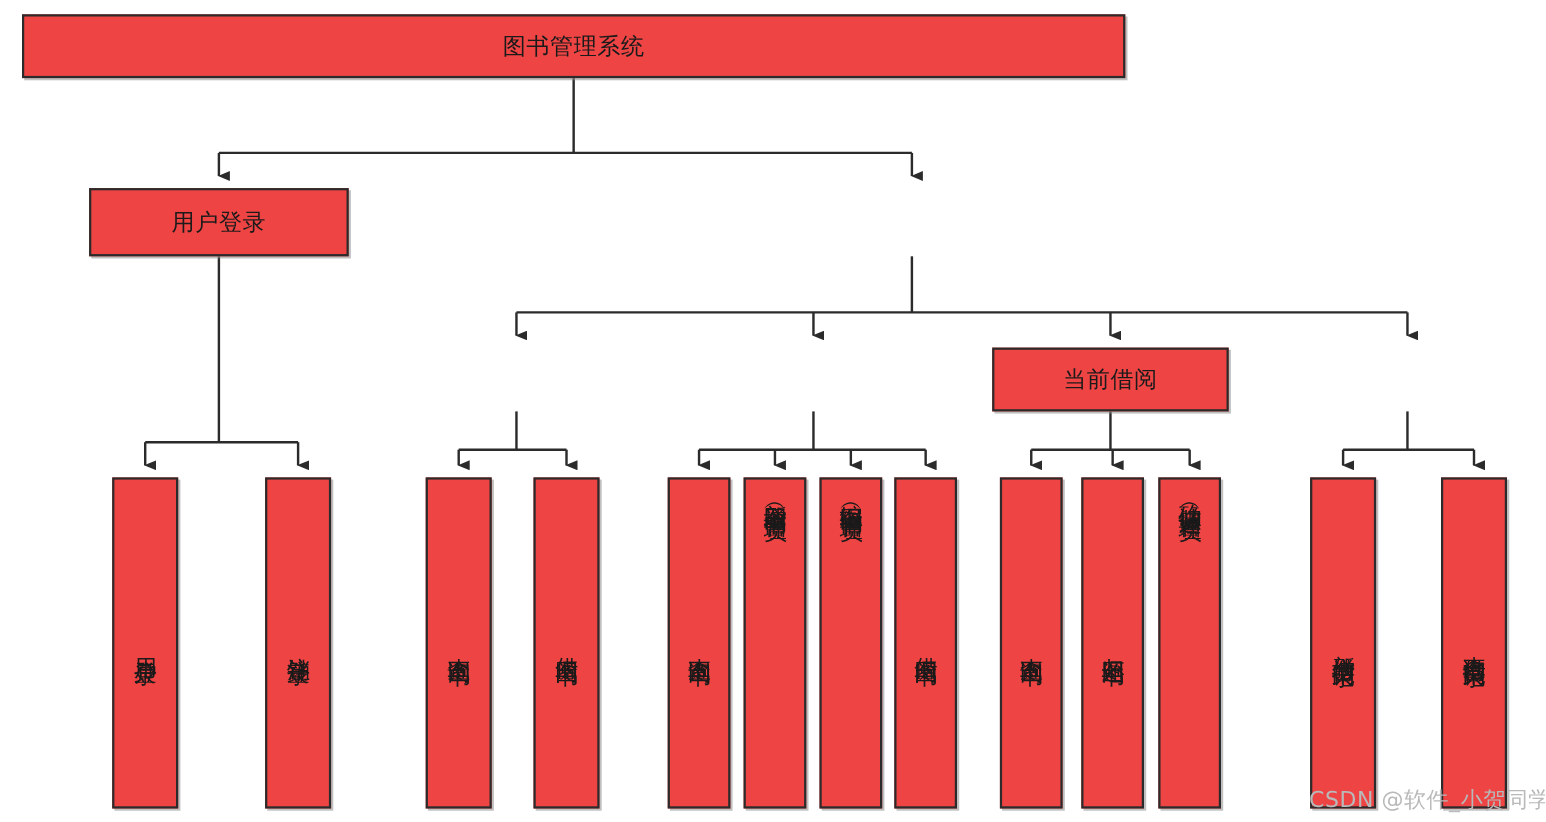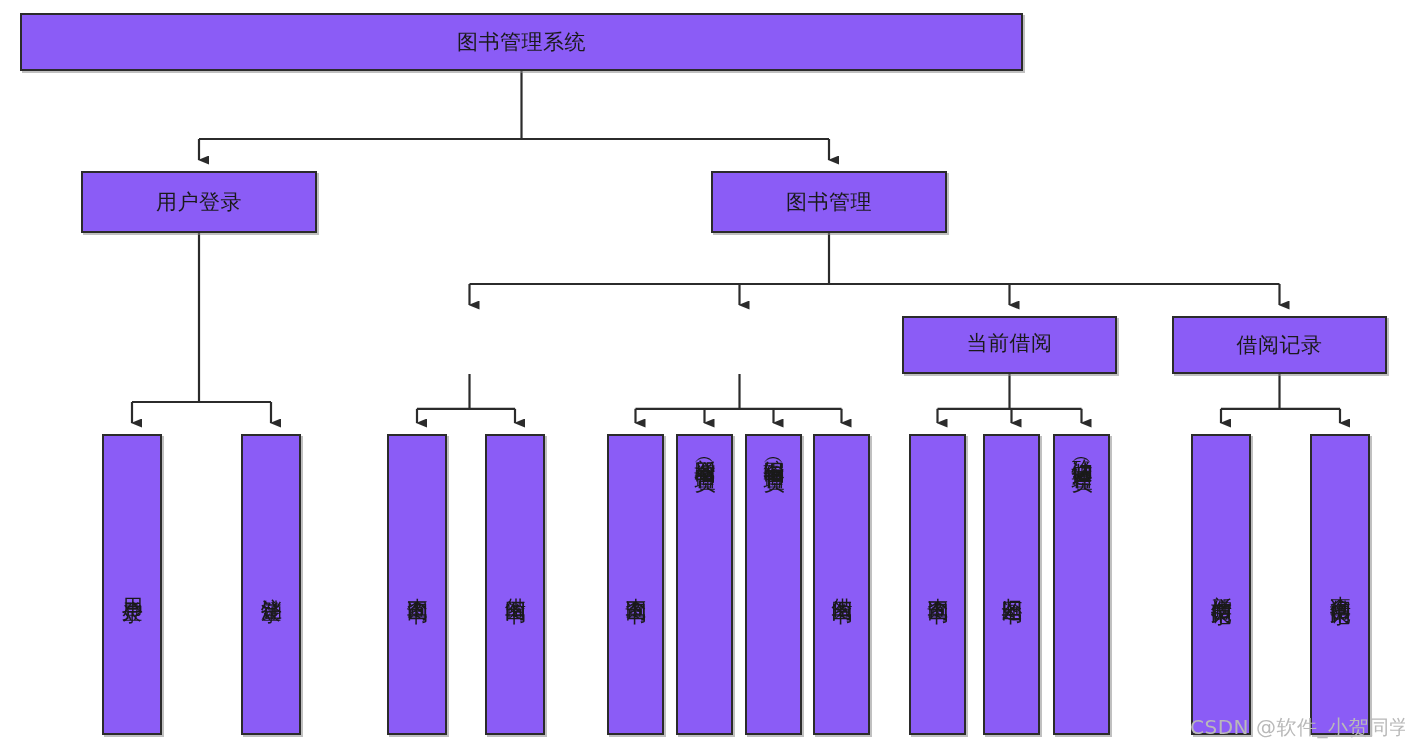--- a/index.html
+++ b/index.html
@@ -21,21 +21,21 @@
     position: absolute;
     left: 0;
     top: 0;
     width: 1405px;
     height: 747px;
     pointer-events: none;
   }
   .node {
     position: absolute;
     box-sizing: border-box;
-    background: #8b5cf6;
+    background: #ef4444;
     border: 2px solid #2b2b2b;
     box-shadow: 2px 2px 0 rgba(140,140,140,0.55);
     display: flex;
     align-items: center;
     justify-content: center;
     color: #1a1a1a;
     z-index: 2;
   }
   .node .lbl {
     display: block;
@@ -120,29 +120,23 @@
       </g>
   </svg>
 
   <div class="node horizontal" style="left: 20px; top: 13px; width: 1003px; height: 58px;">
     <span class="lbl">图书管理系统</span>
   </div>
 
   <div class="node horizontal" style="left: 81px; top: 171px; width: 236px; height: 62px;">
     <span class="lbl">用户登录</span>
   </div>
-  <div class="node horizontal" style="left: 711px; top: 171px; width: 236px; height: 62px;">
-    <span class="lbl">图书管理</span>
-  </div>
 
-  <div class="node horizontal" style="left: 902px; top: 316px; width: 215px; height: 58px; font-family: Liberation Mono, monospace;">
+  <div class="node horizontal" style="left: 902px; top: 316px; width: 215px; height: 58px;">
     <span class="lbl">当前借阅</span>
-  </div>
-  <div class="node horizontal" style="left: 1172px; top: 316px; width: 215px; height: 58px;">
-    <span class="lbl">借阅记录</span>
   </div>
 
   <div class="node vertical center" style="left: 102px; top: 434px; width: 60px; height: 301px;">
     <span class="lbl">用户登录</span>
   </div>
   <div class="node vertical center" style="left: 241px; top: 434px; width: 60px; height: 301px;">
     <span class="lbl">注销登录</span>
   </div>
 
   <div class="node vertical center" style="left: 387px; top: 434px; width: 60px; height: 301px;">

